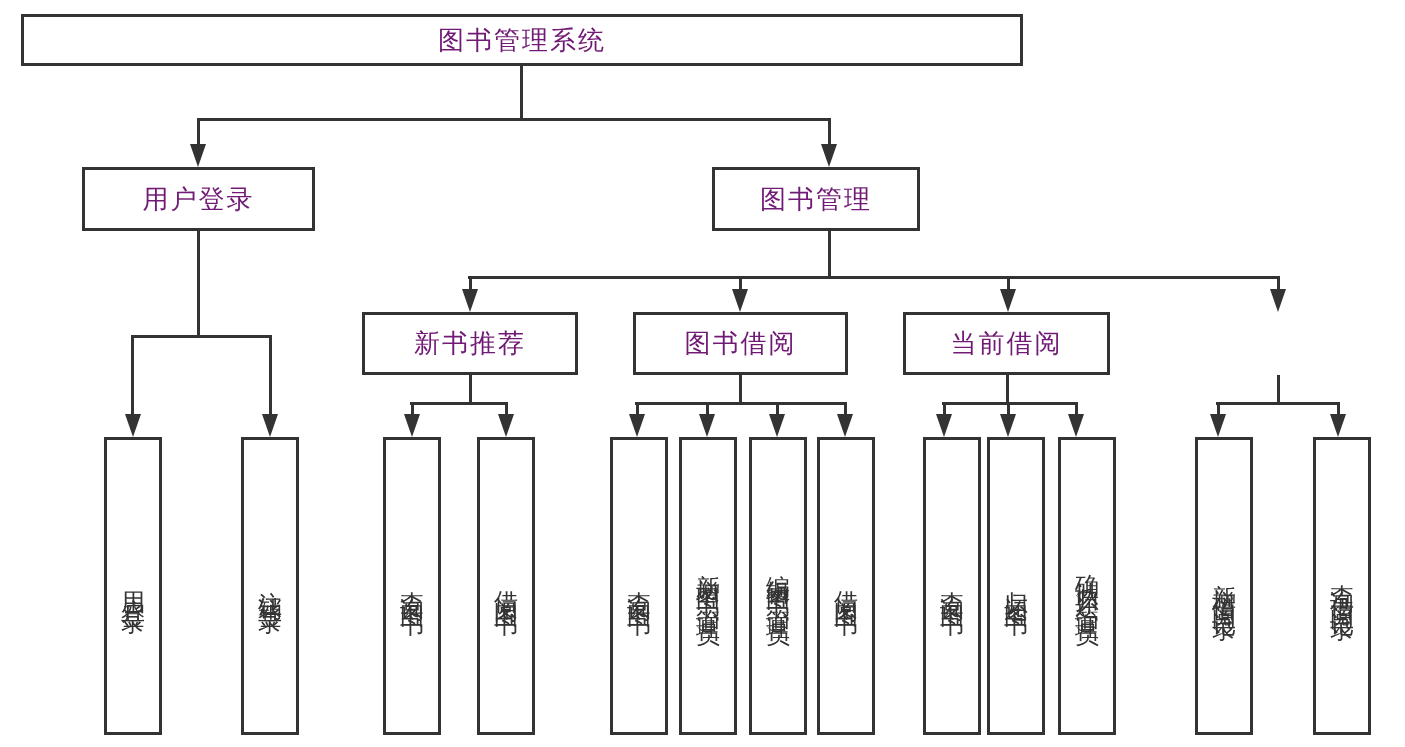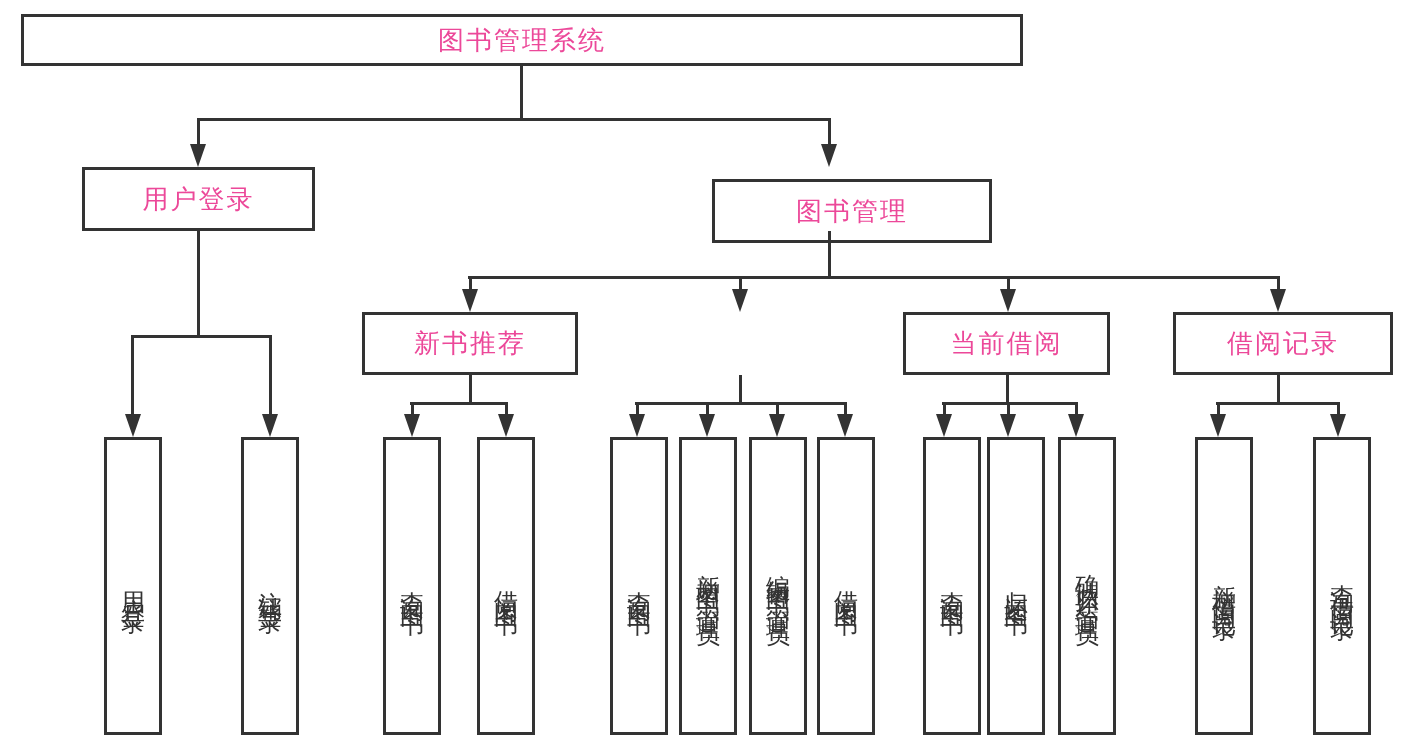--- a/index.html
+++ b/index.html
@@ -4,21 +4,21 @@
 <style>
   html,body{margin:0;padding:0;background:#ffffff;}
   #canvas{
     position:relative;width:1405px;height:747px;background:#ffffff;overflow:hidden;
     font-family:"Liberation Sans","DejaVu Sans",sans-serif;color:#333333;
   }
   .box{
     position:absolute;background:#ffffff;border:3px solid #333333;box-sizing:border-box;
     display:flex;align-items:center;justify-content:center;
   }
-  .box-label{font-size:26px;color:#ec4899;letter-spacing:2px;white-space:nowrap;}
+  .box-label{font-size:26px;color:#701a75;letter-spacing:2px;white-space:nowrap;}
   .leaf{
     position:absolute;background:#ffffff;border:3px solid #333333;box-sizing:border-box;
     width:58px;height:298px;top:437px;
     display:flex;align-items:center;justify-content:center;
   }
   .leaf-label{
     writing-mode:vertical-rl;text-orientation:mixed;
     font-size:24px;letter-spacing:7px;line-height:1;color:#333333;white-space:nowrap;
   }
   .vline,.hline{position:absolute;background:#333333;}
@@ -47,21 +47,21 @@
   <div class="vline" style="left:520px;top:66px;height:52px;"></div>
   <div class="hline" style="left:197px;top:118px;width:634px;"></div>
   <div class="vline" style="left:197px;top:118px;height:28px;"></div>
   <div class="arrow" style="left:190px;top:144px;"></div>
   <div class="vline" style="left:828px;top:118px;height:28px;"></div>
   <div class="arrow" style="left:821px;top:144px;"></div>
 
   <div class="box" style="left:82px;top:167px;width:233px;height:64px;">
     <span class="box-label">用户登录</span>
   </div>
-  <div class="box" style="left:712px;top:179px;width:280px;height:64px;">
+  <div class="box" style="left:712px;top:167px;width:208px;height:64px;">
     <span class="box-label">图书管理</span>
   </div>
 
   <div class="vline" style="left:197px;top:231px;height:104px;"></div>
   <div class="hline" style="left:131px;top:335px;width:141px;"></div>
   <div class="vline" style="left:131px;top:335px;height:82px;"></div>
   <div class="arrow" style="left:125px;top:414px;"></div>
   <div class="vline" style="left:269px;top:335px;height:82px;"></div>
   <div class="arrow" style="left:262px;top:414px;"></div>
 
@@ -72,25 +72,25 @@
   <div class="vline" style="left:739px;top:276px;height:16px;"></div>
   <div class="arrow" style="left:732px;top:289px;"></div>
   <div class="vline" style="left:1007px;top:276px;height:16px;"></div>
   <div class="arrow" style="left:1000px;top:289px;"></div>
   <div class="vline" style="left:1277px;top:276px;height:16px;"></div>
   <div class="arrow" style="left:1270px;top:289px;"></div>
 
   <div class="box" style="left:362px;top:312px;width:216px;height:63px;">
     <span class="box-label">新书推荐</span>
   </div>
+  <div class="box" style="left:633px;top:312px;width:215px;height:63px;">
+    <span class="box-label">图书借阅</span>
+  </div>
   <div class="box" style="left:903px;top:312px;width:207px;height:63px;">
     <span class="box-label">当前借阅</span>
-  </div>
-  <div class="box" style="left:1173px;top:312px;width:220px;height:63px;">
-    <span class="box-label">借阅记录</span>
   </div>
 
   <div class="vline" style="left:469px;top:375px;height:27px;"></div>
   <div class="hline" style="left:410px;top:402px;width:98px;"></div>
   <div class="vline" style="left:411px;top:402px;height:15px;"></div>
   <div class="arrow" style="left:404px;top:414px;"></div>
   <div class="vline" style="left:505px;top:402px;height:15px;"></div>
   <div class="arrow" style="left:498px;top:414px;"></div>
 
   <div class="vline" style="left:739px;top:375px;height:27px;"></div>

